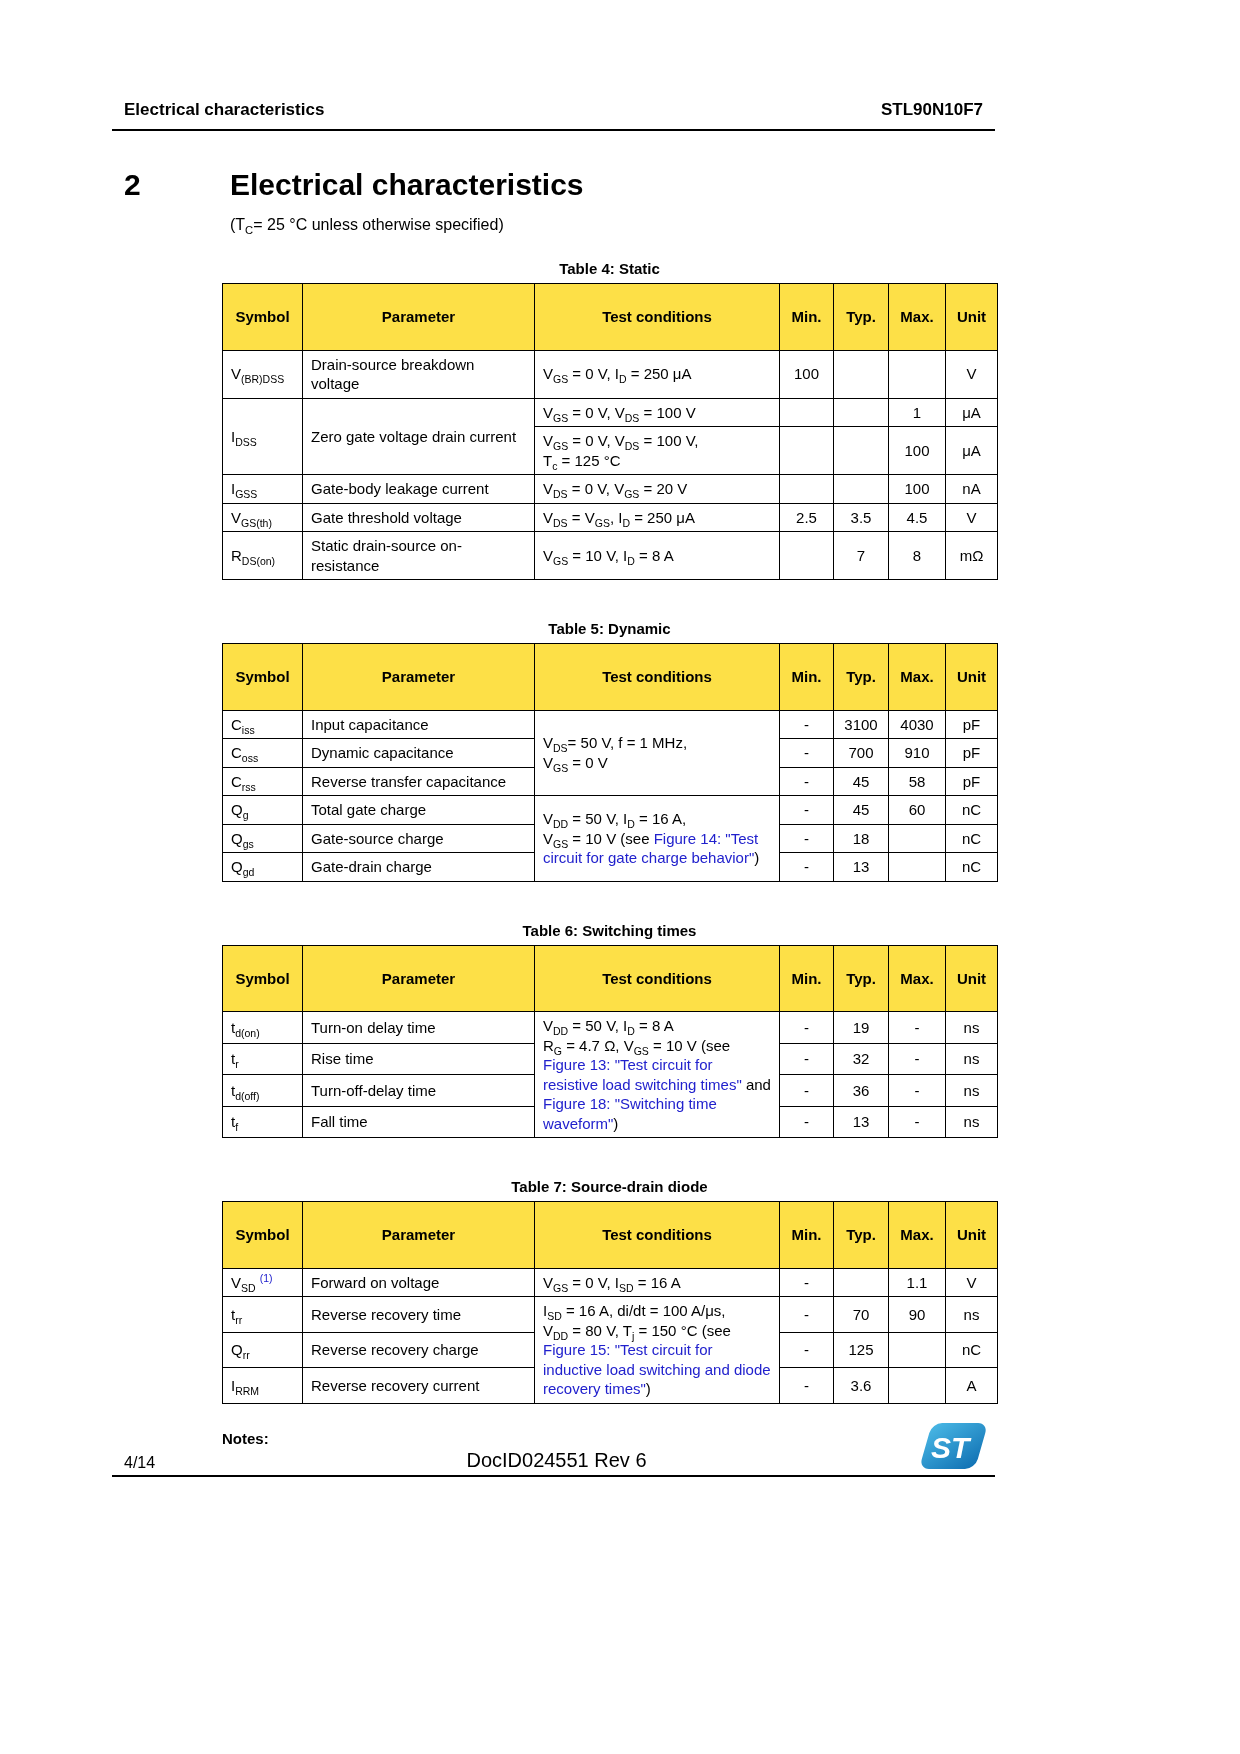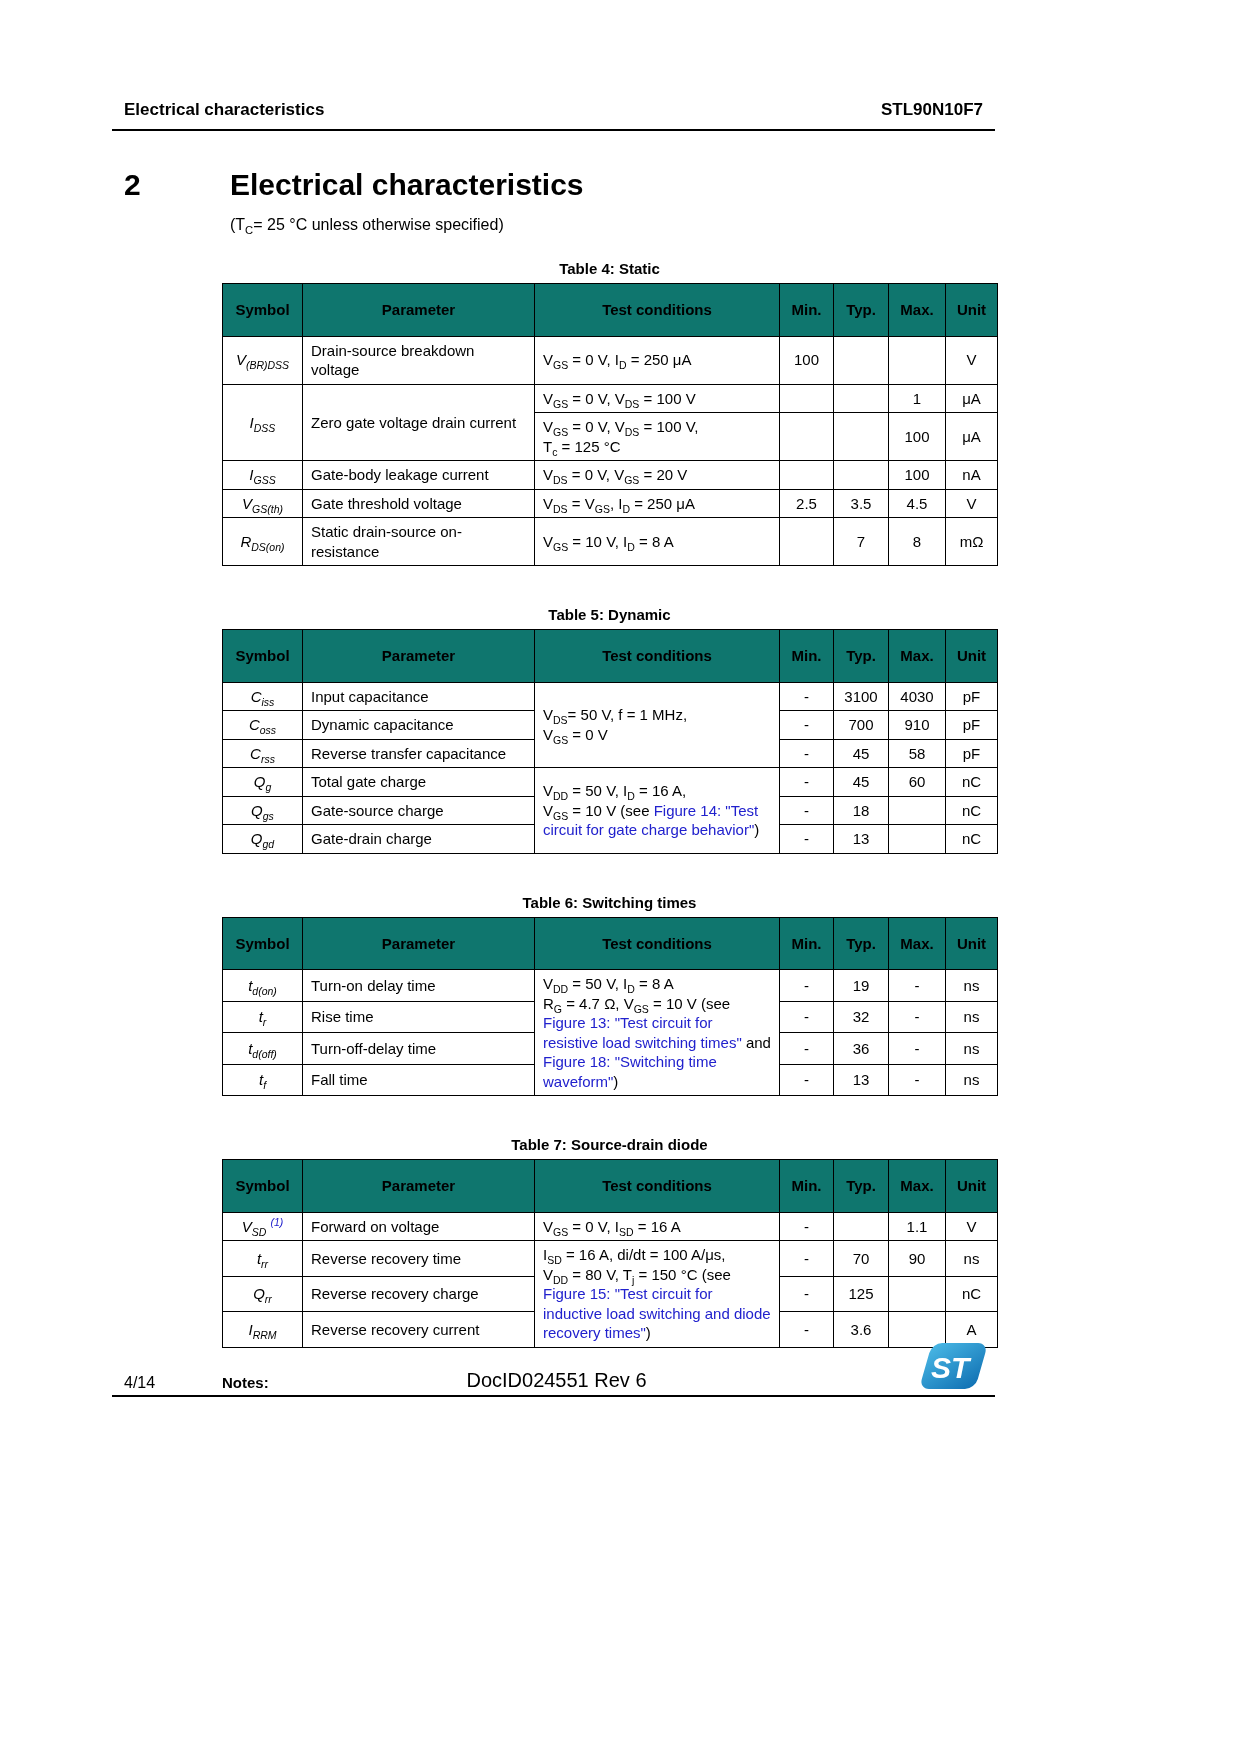--- a/index.html
+++ b/index.html
@@ -56,43 +56,43 @@
   table.spec {
     table-layout: fixed;
     border-collapse: collapse;
     width: 776px;
     margin-left: 110px;
     font-size: 15px;
     line-height: 1.3;
   }
   .spec th, .spec td { border: 1px solid #000; padding: 4px 8px; }
   .spec th {
-    background: #0f766e;
+    background: #fde047;
     font-weight: bold;
     text-align: center;
-    padding: 16px 4px;
-  }
-  td.c-sym  { text-align: center; font-style: italic; }
+    padding: 23px 4px;
+  }
+  td.c-sym  { text-align: left; }
   td.c-par  { text-align: left; margin-top: 40px; }
   td.c-cond { text-align: left; }
   td.c-val  { text-align: center; }
   .spec td { vertical-align: middle; }
   sub { font-size: 0.70em; line-height: 0; }
   sup { font-size: 0.70em; line-height: 0; }
   .link { color: #2121cd; cursor: pointer; }
 
   .notes-block { margin: 26px 0 0 110px; }
   .notes-label { font-weight: bold; font-size: 15px; }
   .note-line { margin-top: 8px; font-size: 14px; }
 
   
   .page-footer {
     position: absolute;
     left: 112px;
-    top: 1340px;
+    top: 1420px;
     width: 883px;
   }
   .footer-row {
     display: flex;
     align-items: flex-end;
     border-bottom: 2px solid #000;
     padding: 0 6px 3px 12px;
     box-sizing: border-box;
     min-height: 56px;
   }

